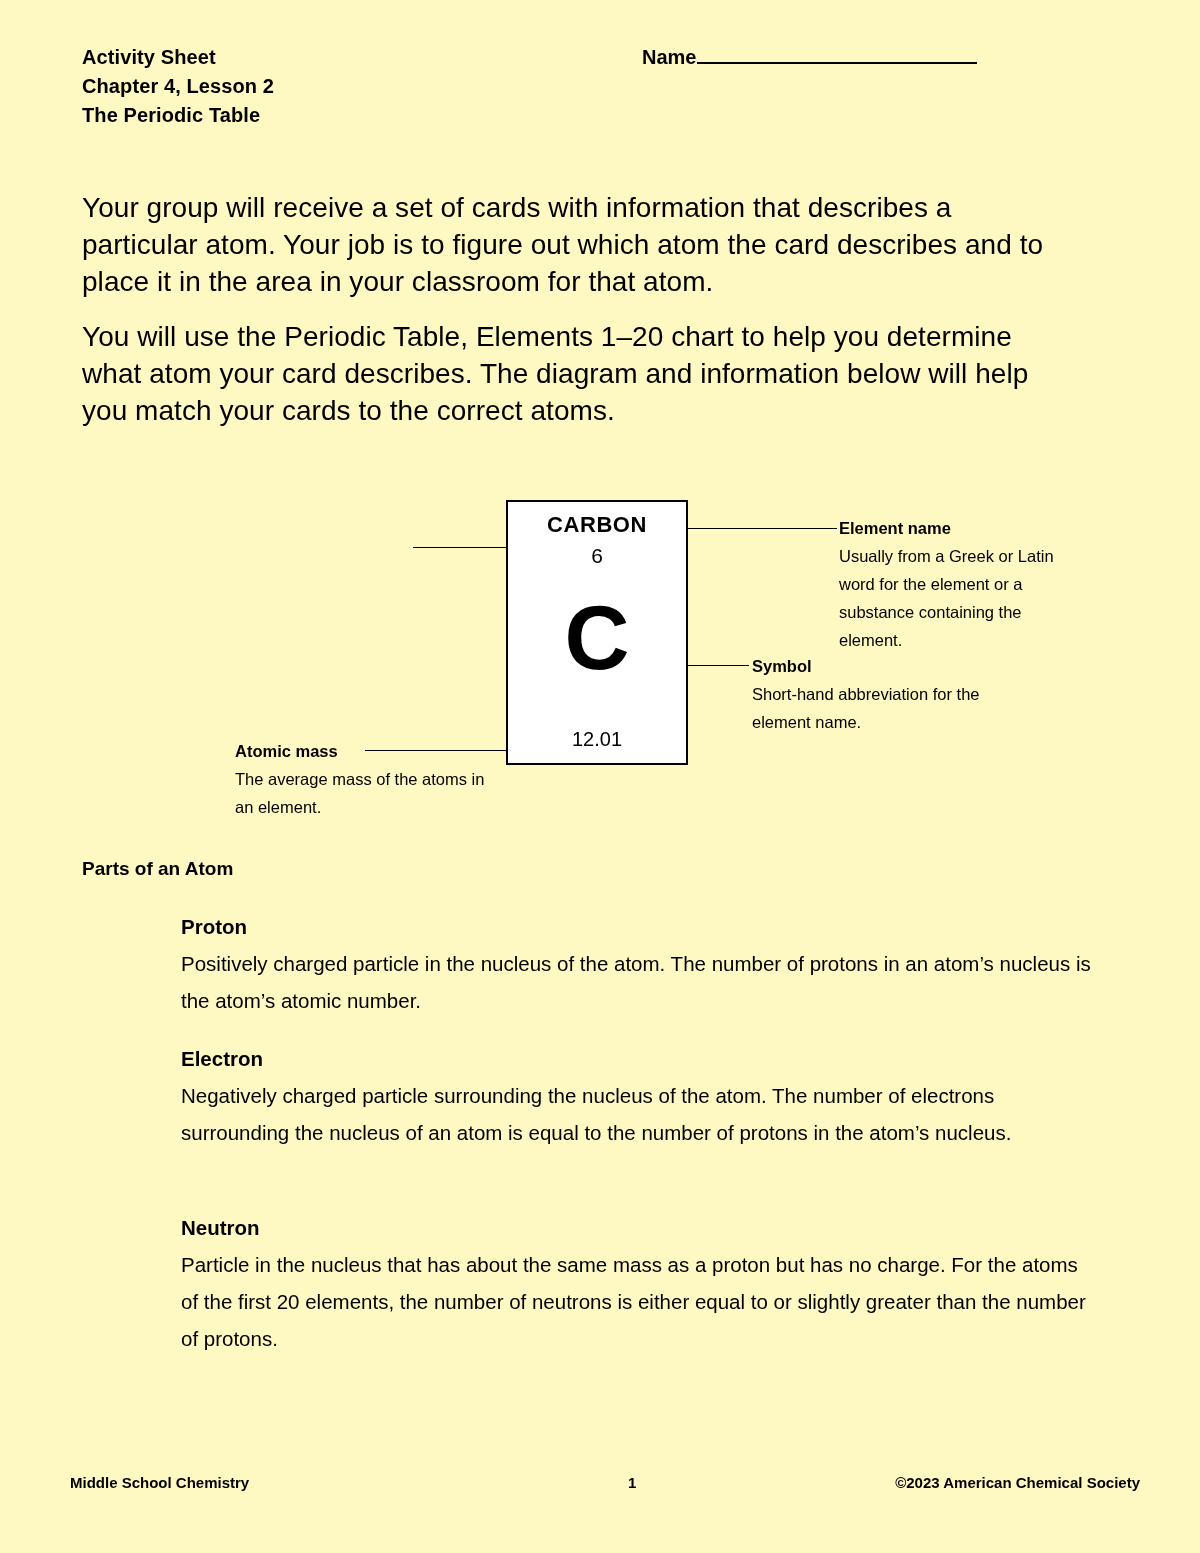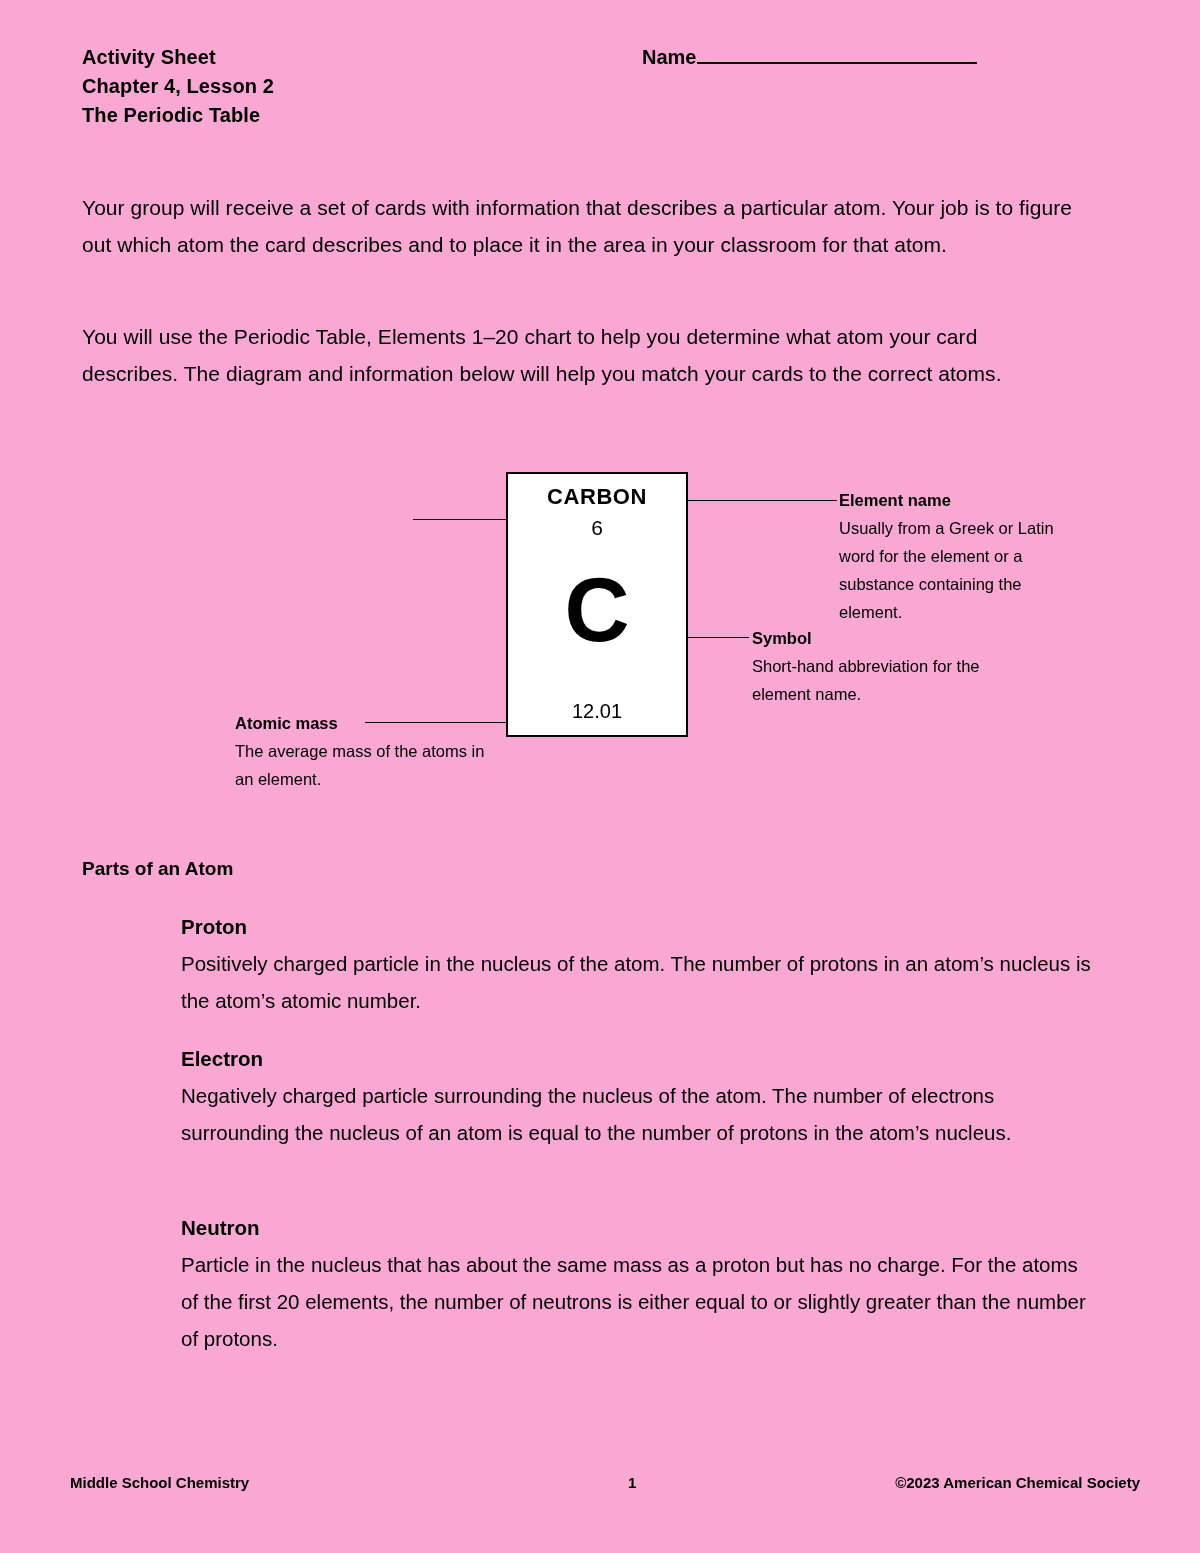--- a/index.html
+++ b/index.html
@@ -9,21 +9,21 @@
   }
   body {
     font-family: "Liberation Sans", sans-serif;
     color: #000000;
   }
   .page {
     position: relative;
     width: 1200px;
     height: 1553px;
     margin: 0 auto;
-    background: #f9a8d4;
+    background: #fef9c3;
     overflow: hidden;
   }
 
   
   .header {
     position: absolute;
     left: 82px;
     top: 46px;
     width: 1000px;
   }
@@ -51,32 +51,32 @@
     height: 1px;
   }
   .rule-name { width: 280px; margin-left: 1px; }
   .rule-date { width: 292px; margin-left: 8px; }
 
   
   .para {
     position: absolute;
     left: 82px;
     width: 990px;
-    font-size: 21px;
+    font-size: 28px;
     line-height: 37px;
     letter-spacing: 0.05px;
   }
   #para1 { top: 189px; }
   #para2 { top: 318px; }
 
   
   .diagram {
     position: absolute;
     left: 225px;
-    top: 464px;
+    top: 492px;
     width: 840px;
     height: 345px;
   }
   .card-box {
     position: absolute;
     left: 281px;
     top: 8px;
     width: 182px;
     height: 265px;
     border: 2px solid #000;

